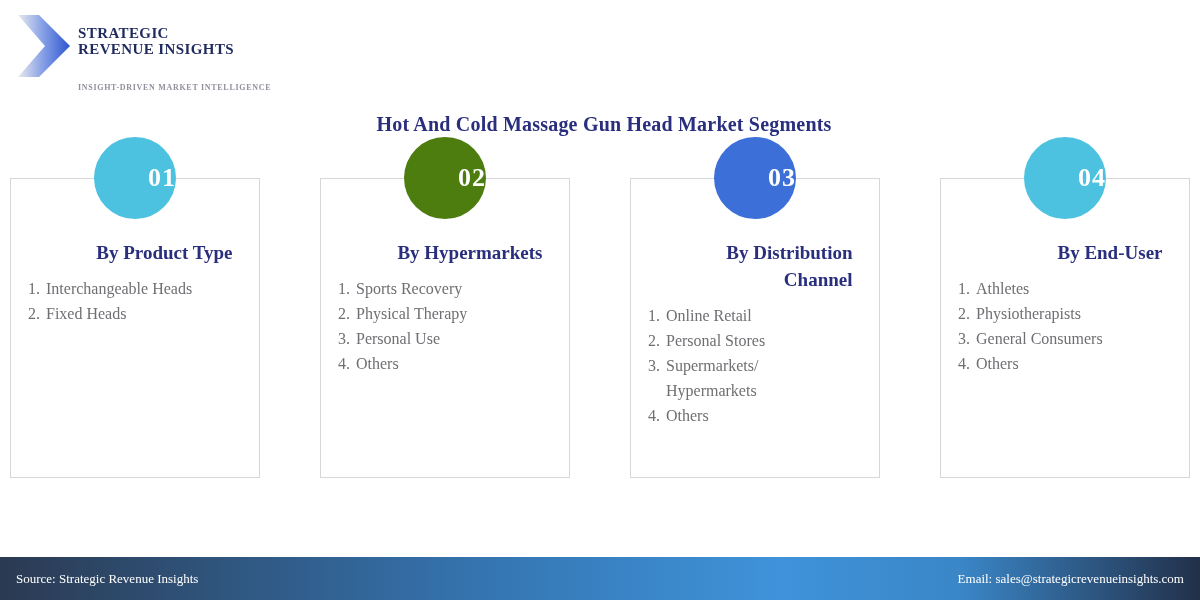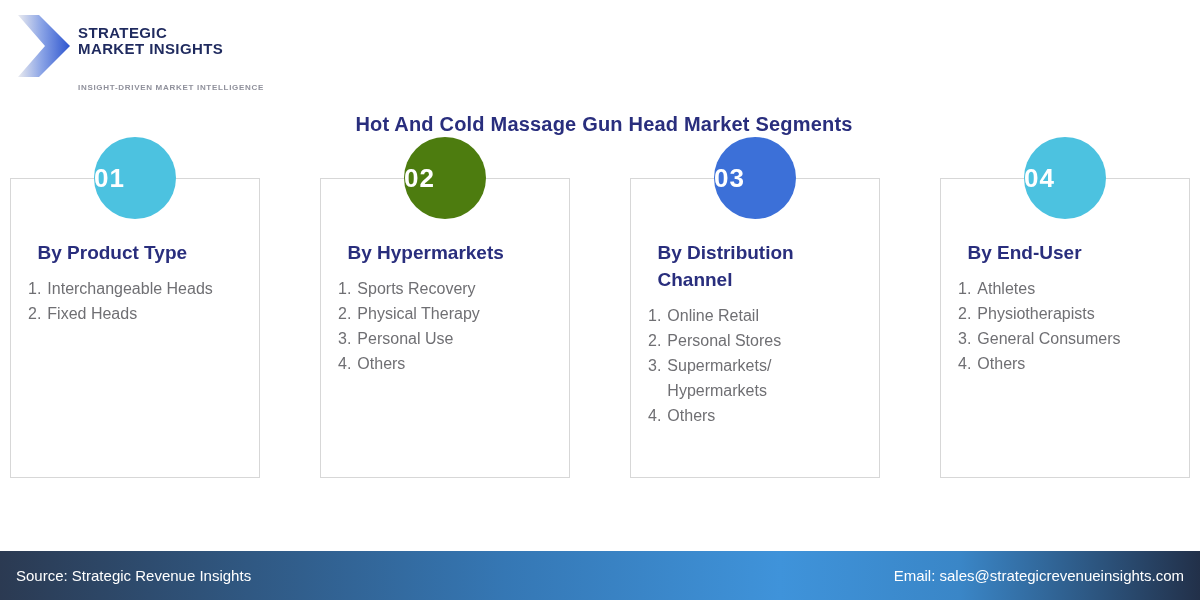--- a/index.html
+++ b/index.html
@@ -2,21 +2,21 @@
 <html><head>
 <meta charset="utf-8">
 <style>
   html, body { margin: 0; padding: 0; background: #ffffff; }
   .page {
     position: relative;
     width: 1200px;
     height: 600px;
     background: #ffffff;
     overflow: hidden;
-    font-family: Liberation Sans, sans-serif;
+    font-family: Liberation Serif, serif;
   }
 
   
   .logo {
     position: absolute;
     top: 15px;
     left: 18px;
     display: flex;
     align-items: flex-start;
   }
@@ -69,31 +69,31 @@
   .badge {
     position: absolute;
     top: -42px;
     left: 50%;
     transform: translateX(-50%);
     width: 82px;
     height: 82px;
     border-radius: 50%;
     display: flex;
     align-items: center;
-    justify-content: flex-start;
+    justify-content: flex-end;
     color: #ffffff;
     font-size: 26px;
     font-weight: 700;
     letter-spacing: 1px;
   }
 
   .card-heading {
     margin: 60px auto 0;
     max-width: 195px;
-    text-align: left;
+    text-align: right;
     color: #292e7d;
     font-size: 19px;
     line-height: 27px;
     font-weight: 700;
   }
 
   .card-list {
     margin: 10px 0 0;
     padding: 0 8px 0 17px;
     list-style: none;
@@ -104,50 +104,50 @@
   .card-list li { display: flex; }
   .card-list .num { flex: 0 0 auto; margin-right: 6px; }
   .card-list .txt { white-space: pre-line; }
 
   
   .footer {
     position: absolute;
     left: 0;
     bottom: 0;
     width: 100%;
-    height: 49px;
+    height: 43px;
     box-sizing: border-box;
     padding: 0 16px;
     display: flex;
     align-items: center;
     justify-content: space-between;
     background: linear-gradient(90deg, #2b3a52 0%, #3577b4 42%, #3f93da 65%, #3a86c7 80%, #223049 100%);
     color: #ffffff;
-    font-size: 15px;
+    font-size: 13px;
   }
 </style>
 </head>
 <body>
 
 <div class="page">
 
   <div class="logo">
     <svg class="logo-mark" viewBox="0 0 52 62" xmlns="http://www.w3.org/2000/svg">
       <defs>
         <linearGradient id="lgChev" x1="0" y1="0" x2="1" y2="0">
           <stop offset="0" stop-color="#e9eaef"></stop>
           <stop offset="0.45" stop-color="#8ba4e6"></stop>
           <stop offset="1" stop-color="#2d55cf"></stop>
         </linearGradient>
       </defs>
       <polygon points="0,0 21,0 52,31 21,62 0,62 27,31" fill="url(#lgChev)"></polygon>
     </svg>
     <div class="logo-text">
       <div class="logo-name">STRATEGIC</div>
-      <div class="logo-name">MARKET INSIGHTS</div>
+      <div class="logo-name">REVENUE INSIGHTS</div>
       <div class="logo-tagline">INSIGHT-DRIVEN MARKET INTELLIGENCE</div>
     </div>
   </div>
 
   <h1 class="title">Hot And Cold Massage Gun Head Market Segments</h1>
 
   <section>
 
     <article class="card c0">
       <div class="badge" style="background: rgb(76, 194, 224);">

